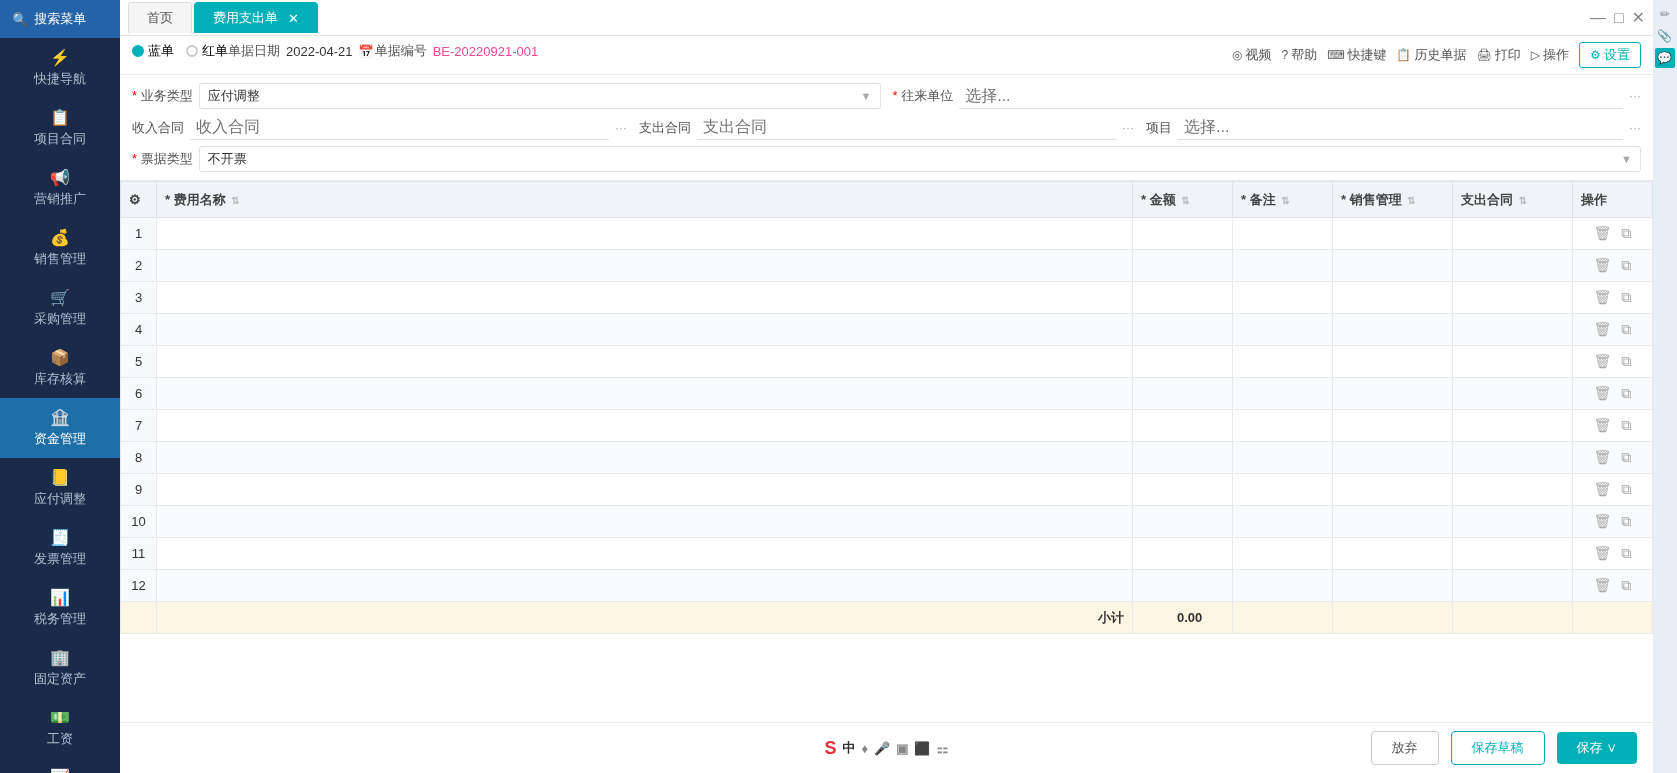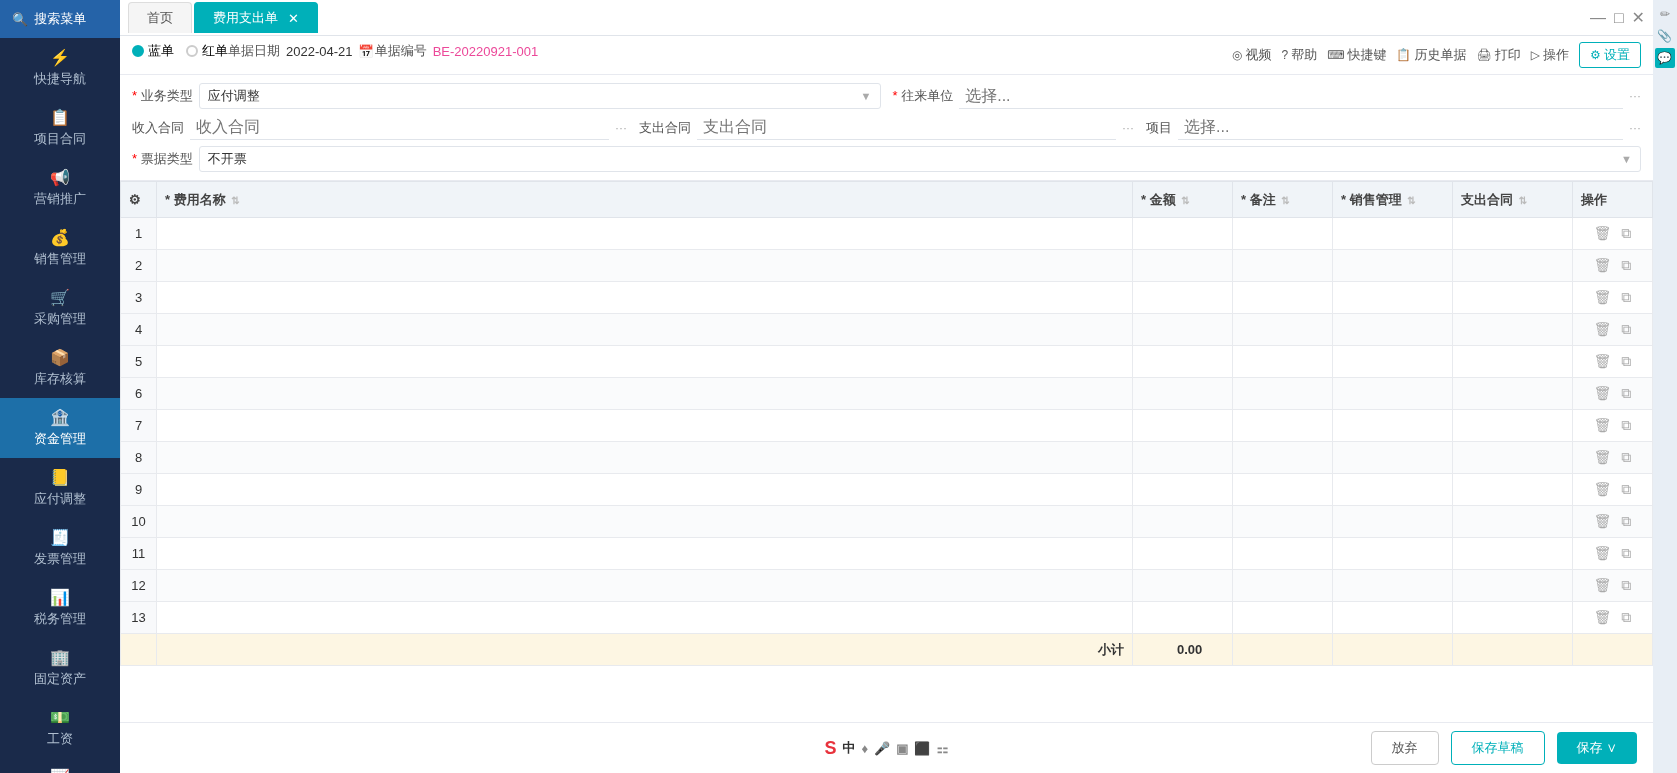--- a/index.html
+++ b/index.html
@@ -621,32 +621,20 @@
     <td></td>
     <td></td>
     <td></td>
     <td></td>
     <td></td>
     <td class="td-actions">
       <span class="action-icon">🗑</span>
       <span class="action-icon">⧉</span>
     </td>
   </tr>
-          <tr>
-    <td class="td-row-num">13</td>
-    <td></td>
-    <td></td>
-    <td></td>
-    <td></td>
-    <td></td>
-    <td class="td-actions">
-      <span class="action-icon">🗑</span>
-      <span class="action-icon">⧉</span>
-    </td>
-  </tr>
           <tr class="subtotal-row">
   <td></td>
   <td style="text-align:right;padding-right:8px;margin-left:32px;">小计</td>
   <td style="text-align:left;padding-right:8px;padding-left:44px;">0.00</td>
   <td></td>
   <td></td>
   <td></td>
   <td></td>
 </tr>
         </tbody>

